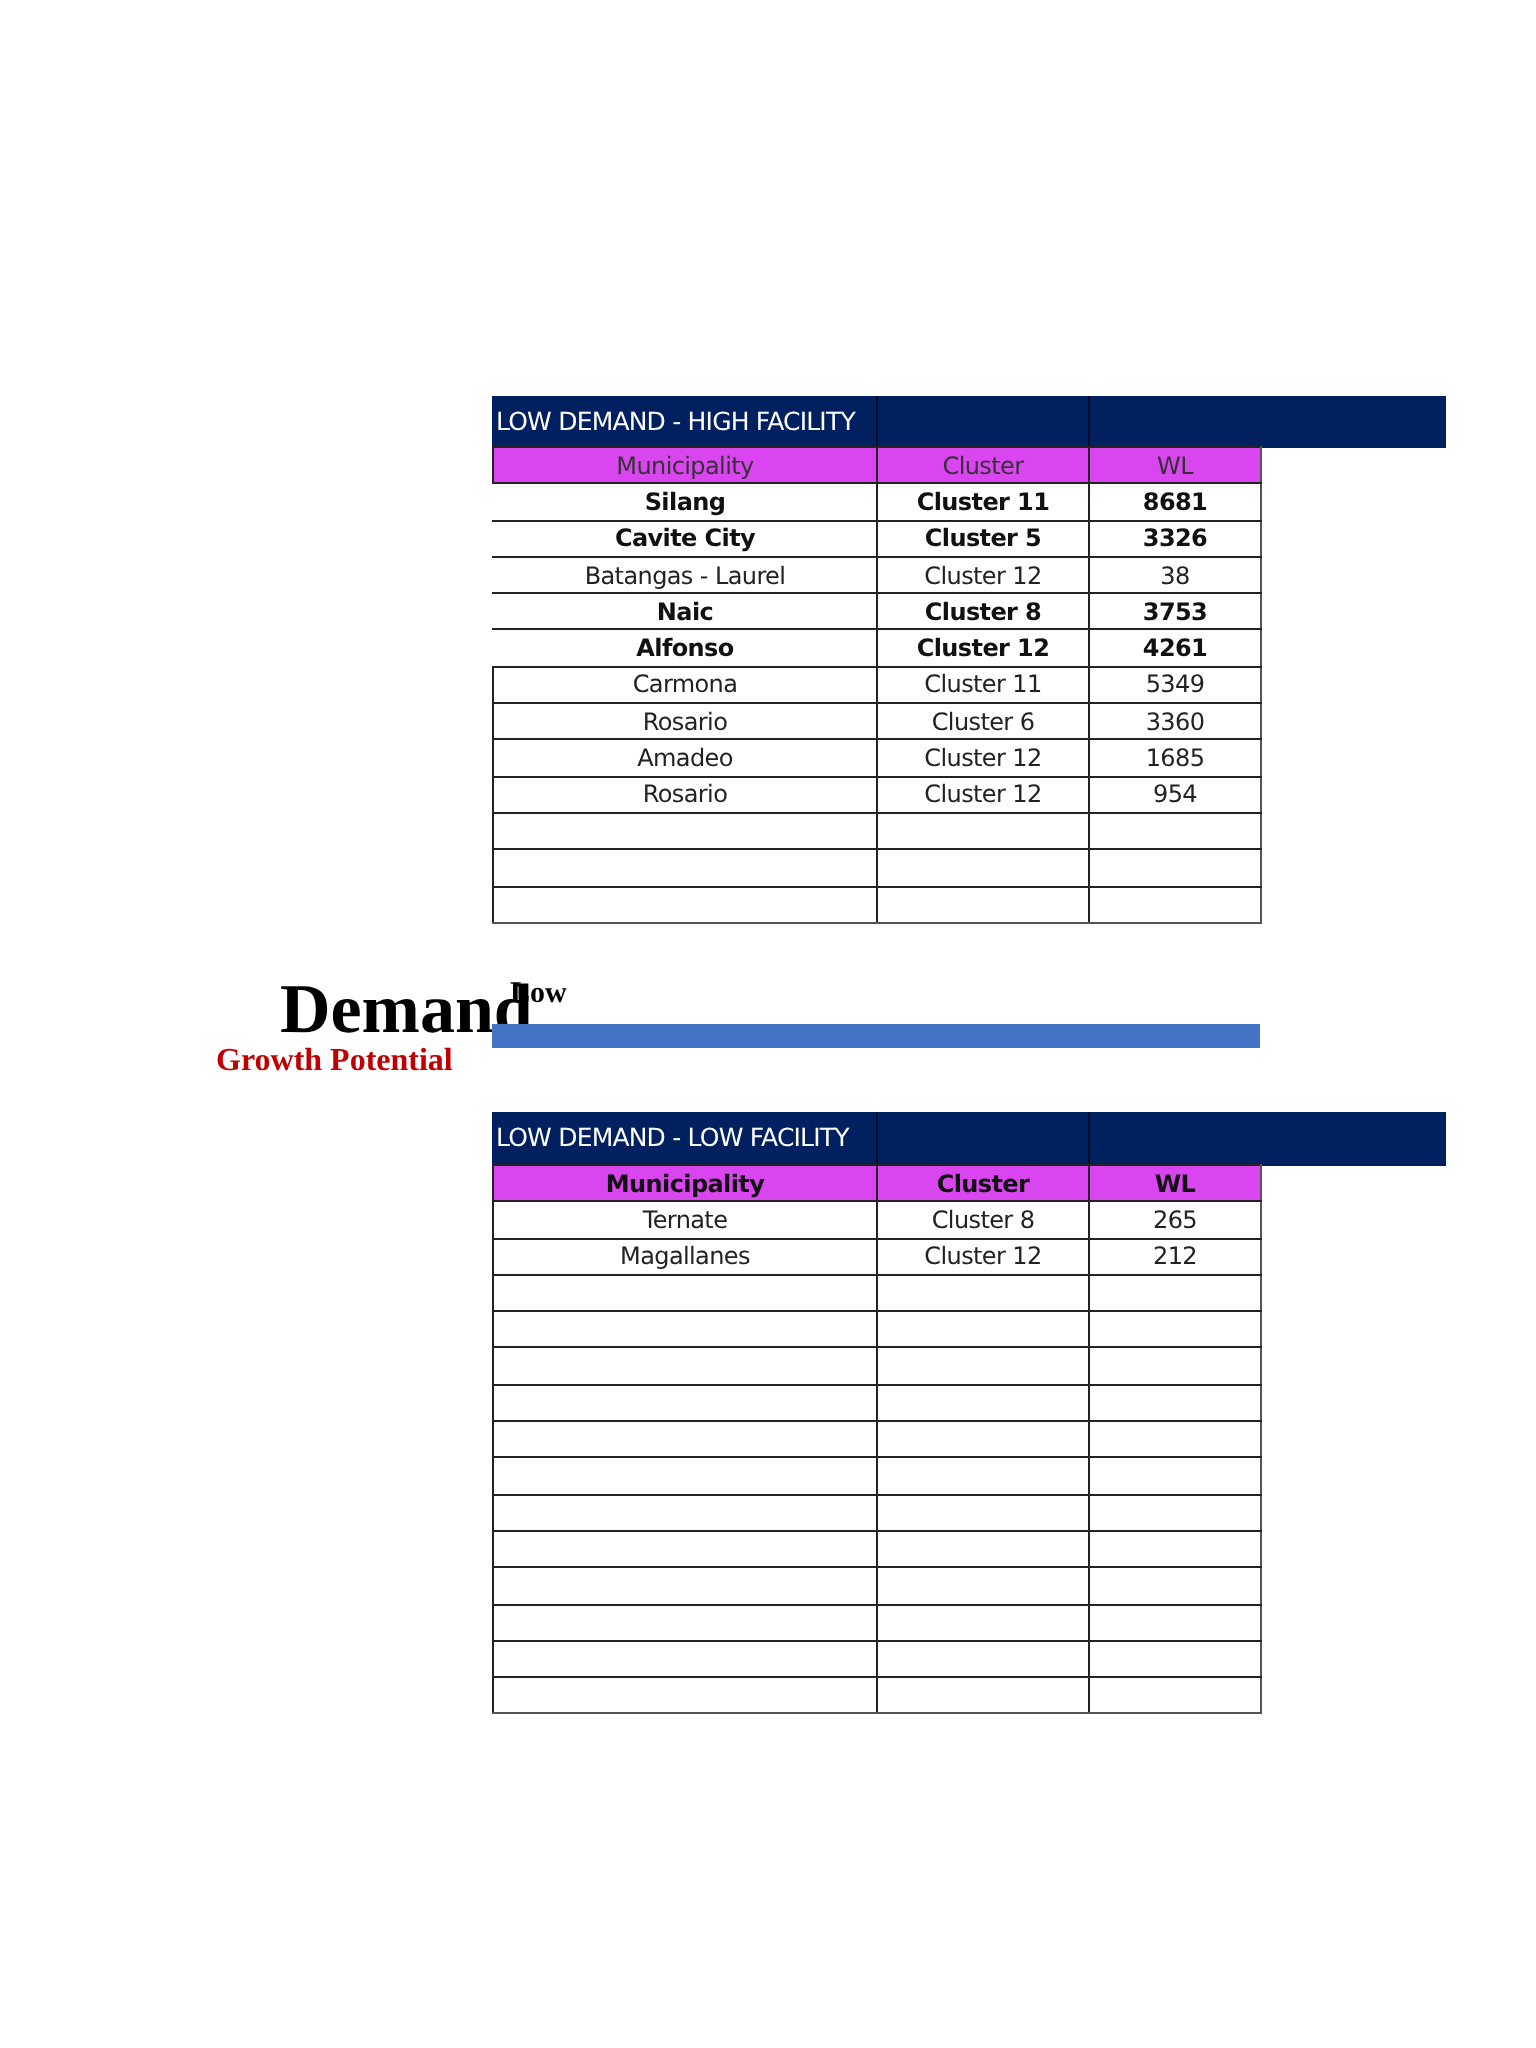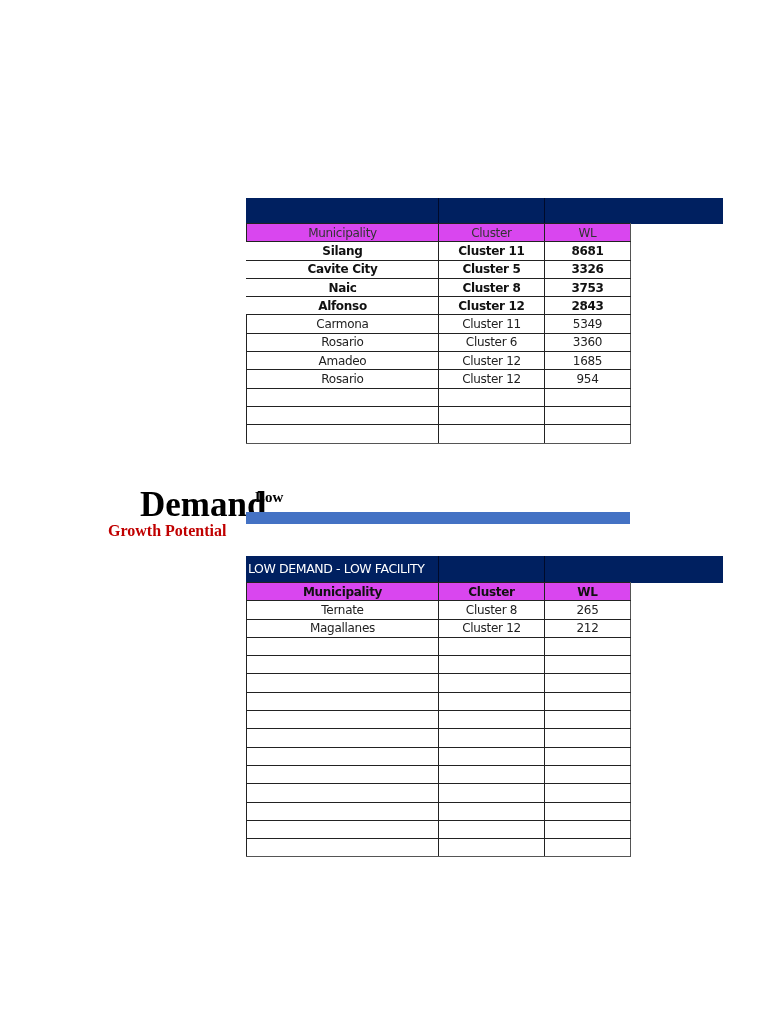--- a/index.html
+++ b/index.html
@@ -48,49 +48,55 @@
     font-weight: bold; font-size: 15px; color: #000;
   }
   .level-bar {
     position: absolute; left: 246px; top: 512px; width: 384px; height: 12px; background: #4472C4;
   }
 </style>
 </head>
 <body>
 
 <div class="navy-bar" style="top:198px;">
+  <span class="title">LOW DEMAND - HIGH FACILITY</span>
   <span class="sep" style="left:192px;"></span>
   <span class="sep" style="left:298px;"></span>
 </div>
 <table class="grid" id="t1">
   <tbody>
       <tr class="hdr">
     <td class="c1">Municipality</td>
     <td class="c2">Cluster</td>
     <td class="c3">WL</td>
   </tr>
   <tr class="bold noleft">
     <td class="c1">Silang</td>
     <td class="c2">Cluster 11</td>
     <td class="c3">8681</td>
   </tr>
   <tr class="bold noleft">
     <td class="c1">Cavite City</td>
     <td class="c2">Cluster 5</td>
     <td class="c3">3326</td>
   </tr>
+  <tr class="noleft">
+    <td class="c1">Batangas - Laurel</td>
+    <td class="c2">Cluster 12</td>
+    <td class="c3">38</td>
+  </tr>
   <tr class="bold noleft">
     <td class="c1">Naic</td>
     <td class="c2">Cluster 8</td>
     <td class="c3">3753</td>
   </tr>
   <tr class="bold noleft">
     <td class="c1">Alfonso</td>
     <td class="c2">Cluster 12</td>
-    <td class="c3">2843</td>
+    <td class="c3">4261</td>
   </tr>
   <tr>
     <td class="c1">Carmona</td>
     <td class="c2">Cluster 11</td>
     <td class="c3">5349</td>
   </tr>
   <tr>
     <td class="c1">Rosario</td>
     <td class="c2">Cluster 6</td>
     <td class="c3">3360</td>

